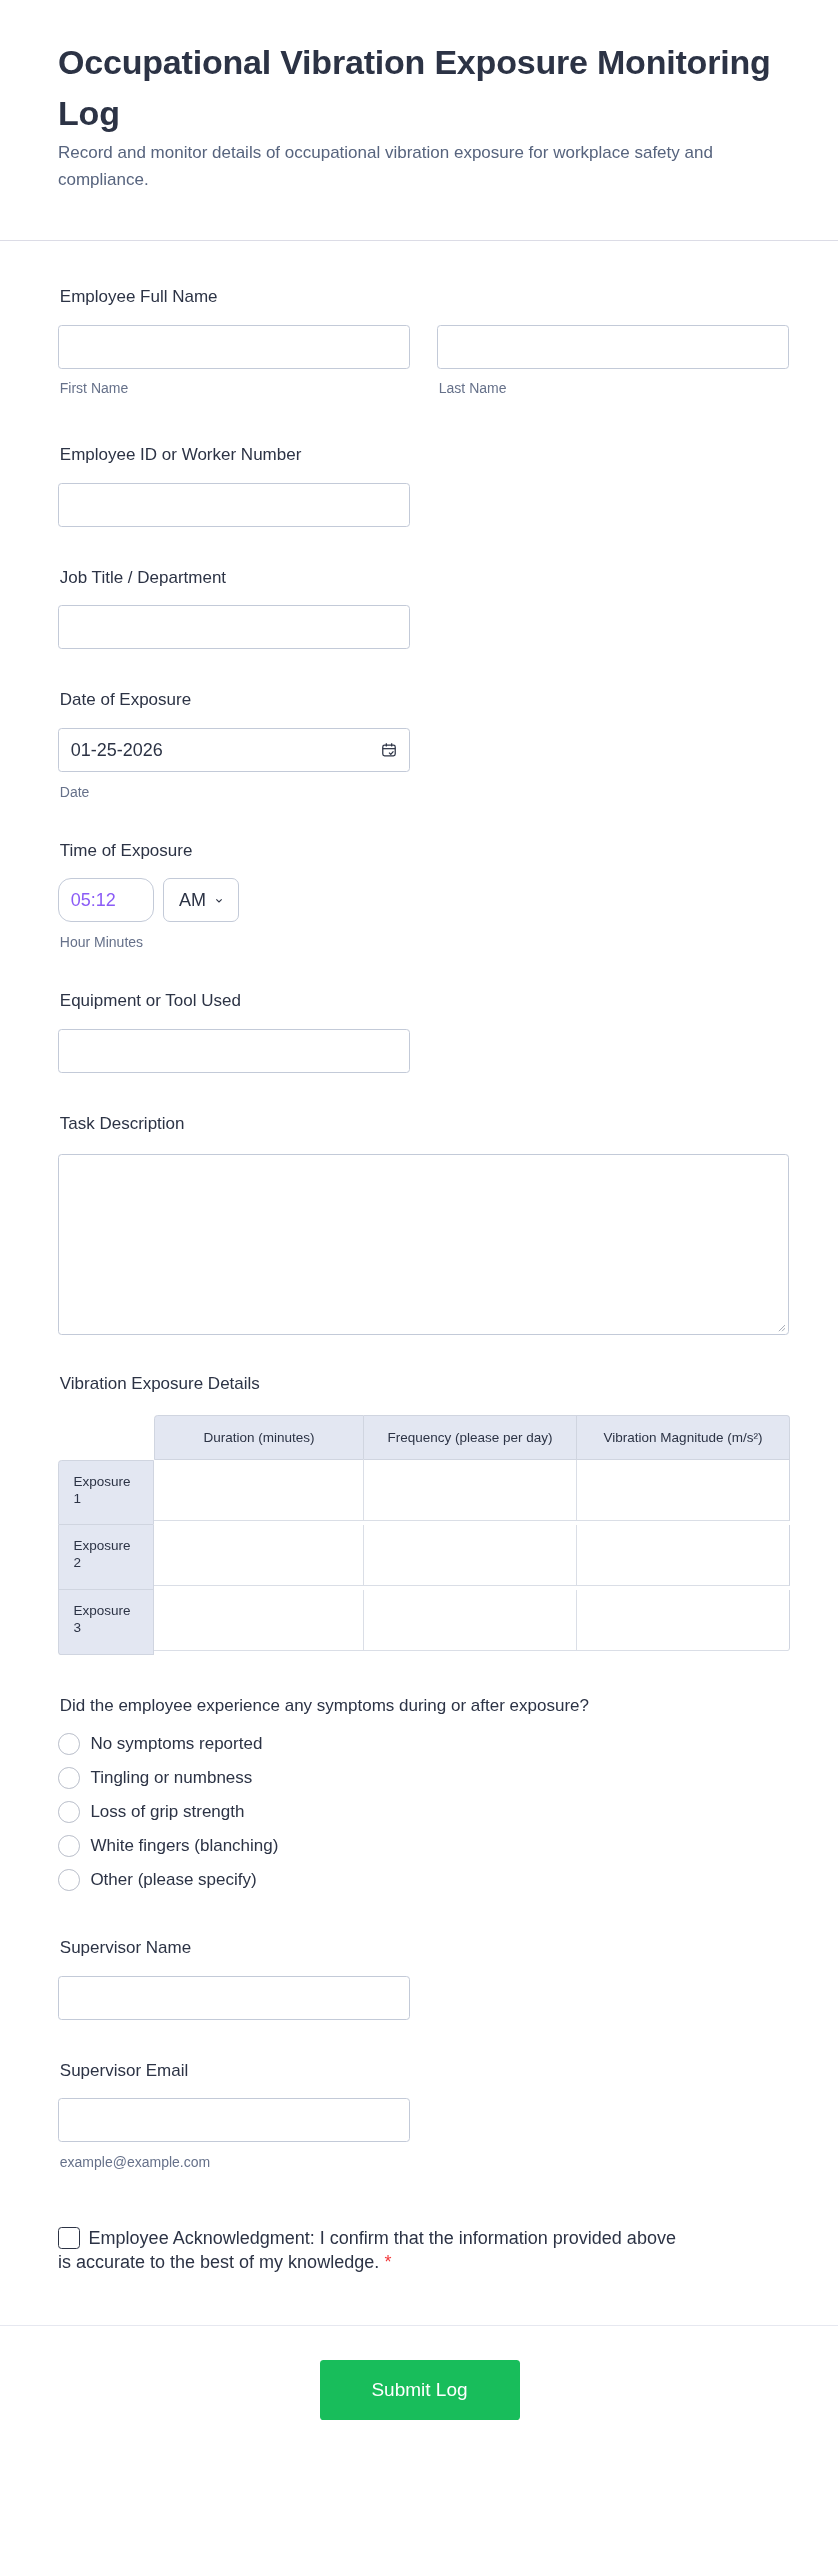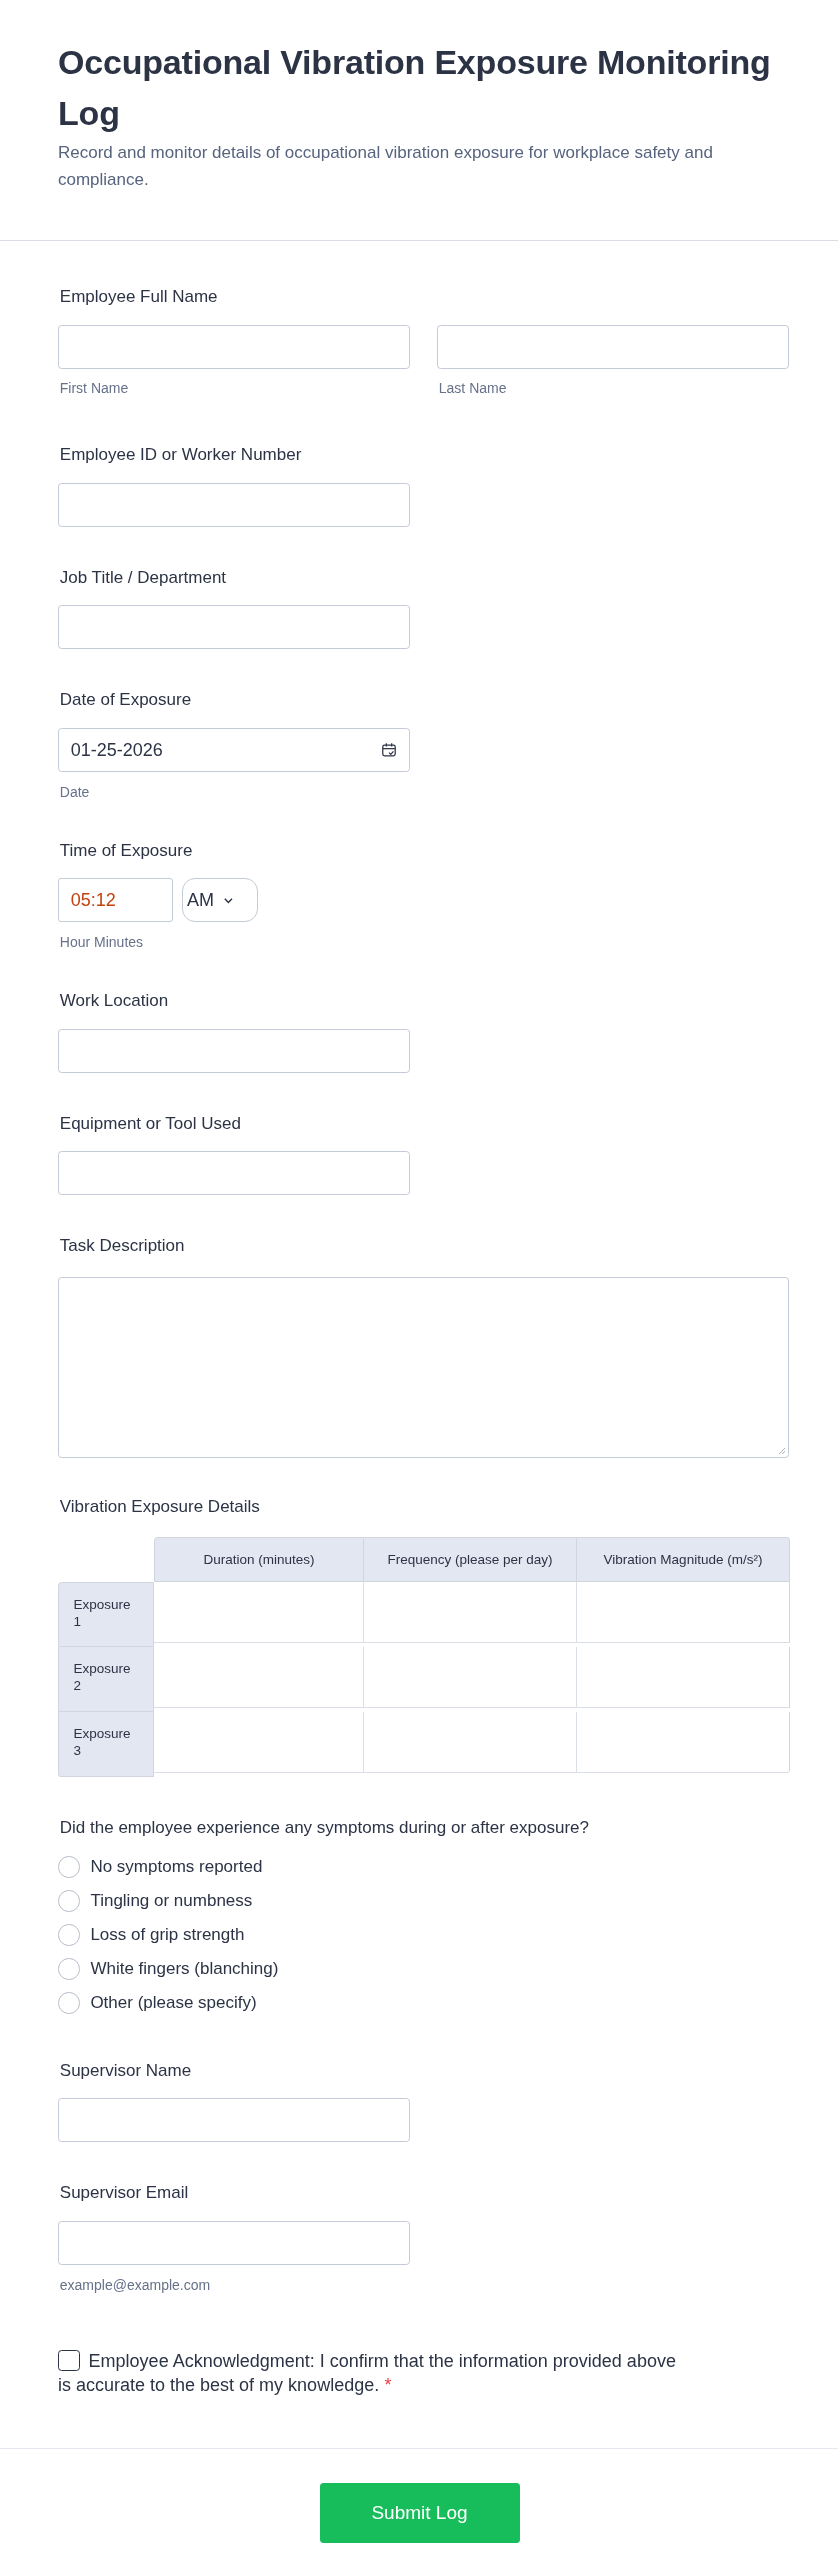--- a/index.html
+++ b/index.html
@@ -23,22 +23,22 @@
     padding: 0 11.7px;
   }
   .input-wrap { margin-top: 17px; }
   .sublabel { font-size: 14px; color: #6f76a7; color: #66718a; margin-top: 11.7px; margin-left: 1.8px; line-height: 16px; }
 
   .date-box { position: relative; width: 352px; height: 44px; border: 0.9px solid #c3cad8; border-radius: 3.6px; margin-top: 17px; display: flex; align-items: center; padding: 0 11.7px; }
   .date-val { font-size: 18px; color: #2c3345; flex: 1; }
   .cal-icon { width: 16px; height: 16px; }
 
   .time-row { display: flex; gap: 9px; margin-top: 17px; }
-  .time-box { width: 115px; height: 44px; border: 0.9px solid #c3cad8; border-radius: 3px; display: flex; align-items: center; padding: 0 11.7px; font-size: 18px; color: #c2410c; }
-  .ampm-box { width: 76px; height: 44px; border: 0.9px solid #c3cad8; border-radius: 13px; display: flex; align-items: center; padding: 0 4px; font-size: 18px; color: #2c3345; gap: 9px; }
+  .time-box { width: 96px; height: 44px; border: 0.9px solid #c3cad8; border-radius: 13px; display: flex; align-items: center; padding: 0 11.7px; font-size: 18px; color: #8b5cf6; }
+  .ampm-box { width: 76px; height: 44px; border: 0.9px solid #c3cad8; border-radius: 7px; display: flex; align-items: center; padding: 0 15px; font-size: 18px; color: #2c3345; gap: 9px; }
   .chev { width: 10.8px; height: 7.2px; }
 
   .textarea { display: block; width: 731px; height: 181px; margin-top: 20px; border: 0.9px solid #c3cad8; border-radius: 3.6px; position: relative; background: #fff; }
   .resize { position: absolute; right: 2.7px; bottom: 2.7px; width: 7.2px; height: 7.2px; }
 
   .matrix { margin-top: 20px; width: 731px; display: grid; grid-template-columns: 96px 210px 213px 213px; }
   .mcell { border-right: 0.9px solid #dadee6; border-bottom: 0.9px solid #dadee6; height: 61px; background: #fff; }
   .mhead { background: #e3e7f2; height: 45px; display: flex; align-items: center; justify-content: center; font-size: 13.5px; color: #2c3345; border-top: 0.9px solid #d0d5e0; border-right: 0.9px solid #d0d5e0; border-bottom: 0.9px solid #d0d5e0; }
   .mhead.first { border-left: 0.9px solid #d0d5e0; border-top-left-radius: 3.6px; }
   .mhead.last { border-top-right-radius: 3.6px; }
@@ -121,26 +121,20 @@
       <div class="ampm-box">
         <span>AM</span>
         <svg class="chev" viewBox="0 0 12 8" fill="none" stroke="#2c3345" stroke-width="1.6">
             <polyline points="2,2 6,6 10,2"></polyline>
           </svg>
       </div>
     </div>
     <div class="sublabel">Hour Minutes</div>
   </div>
 
-  <div class="field" style="padding-top:40px">
-    <div class="label">Work Location</div>
-    <div class="input-wrap">
-        <input class="input" type="text" value="" style="">
-      </div>
-  </div>
 
   <div class="field" style="padding-top:40px">
     <div class="label">Equipment or Tool Used</div>
     <div class="input-wrap">
         <input class="input" type="text" value="" style="">
       </div>
   </div>
 
   <div class="field" style="padding-top:40px">
     <div class="label">Task Description</div>

